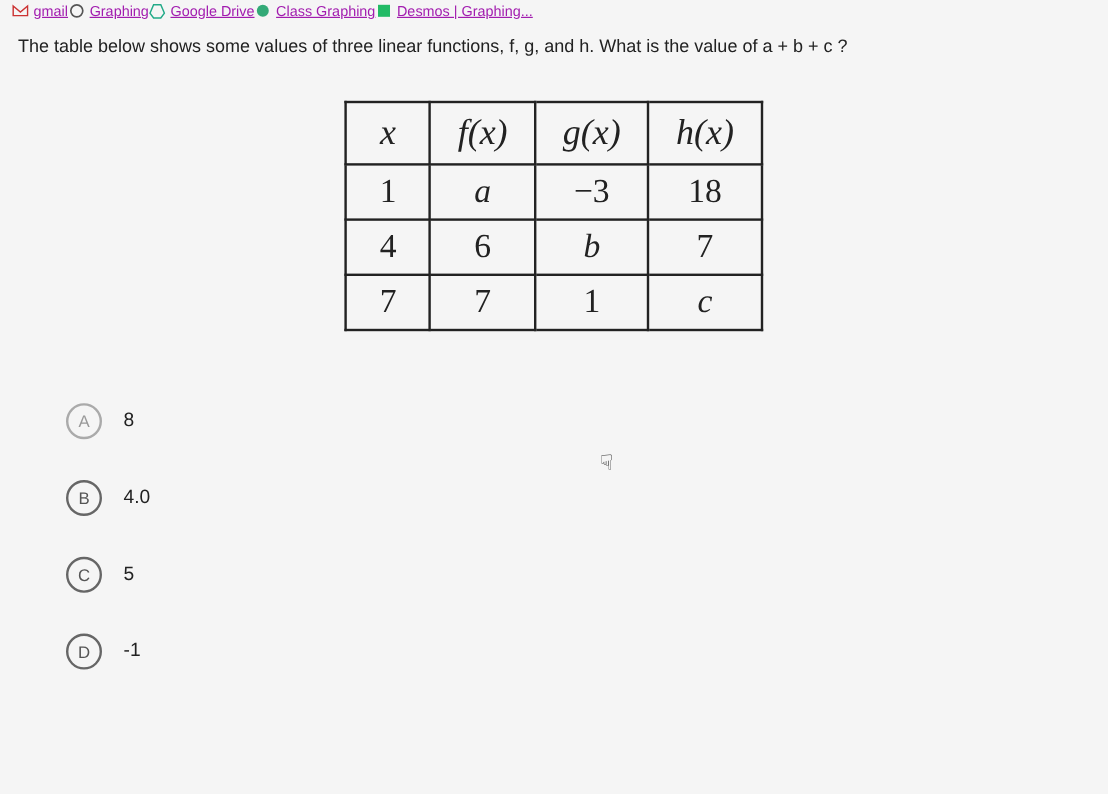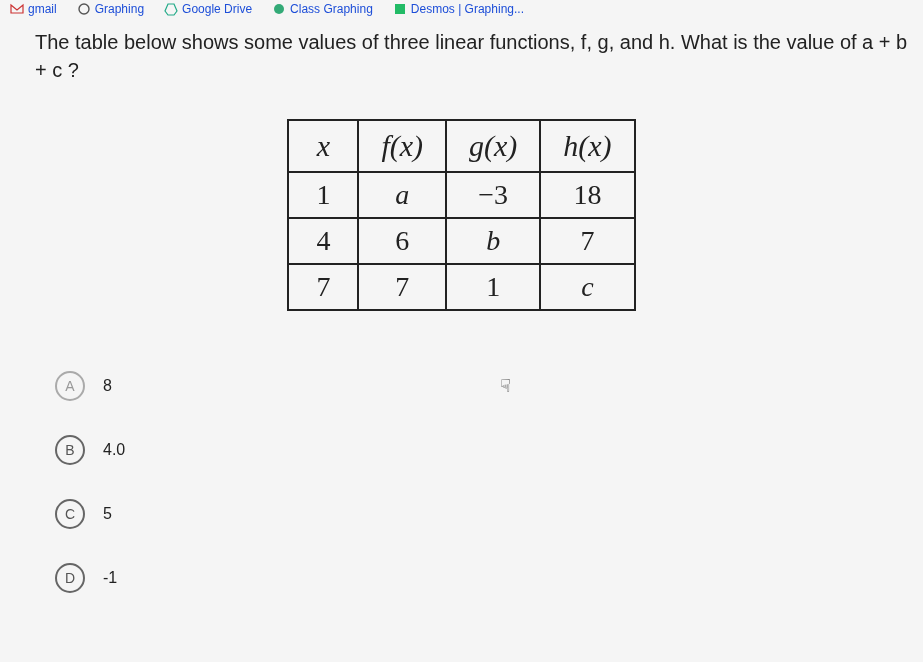--- a/index.html
+++ b/index.html
@@ -7,33 +7,32 @@
     width: 923px;
     height: 662px;
     font-family: -apple-system, Helvetica, Arial, sans-serif;
     background: #f5f5f5;
     color: #222;
     overflow: hidden;
   }
   .bookmarks {
     display: flex;
     align-items: center;
-    gap: 20px;
     padding: 0 10px;
     font-size: 12px;
-    color: #1d4ed8;
+    color: #a21caf;
     height: 18px;
+    text-decoration: underline;
   }
   .bookmarks .bm { display: flex; align-items: center; gap: 4px; }
   .bm-icon { width: 14px; height: 14px; display: inline-flex; align-items: center; justify-content: center; }
   .question {
     padding: 10px 15px 0 15px;
-    font-size: 20px;
+    font-size: 15px;
     line-height: 1.4;
-    margin-left: 20px;
   }
   .table-wrap {
     display: flex;
     justify-content: center;
     margin-top: 35px;
   }
   table {
     border-collapse: collapse;
     font-family: "Times New Roman", serif;
   }

